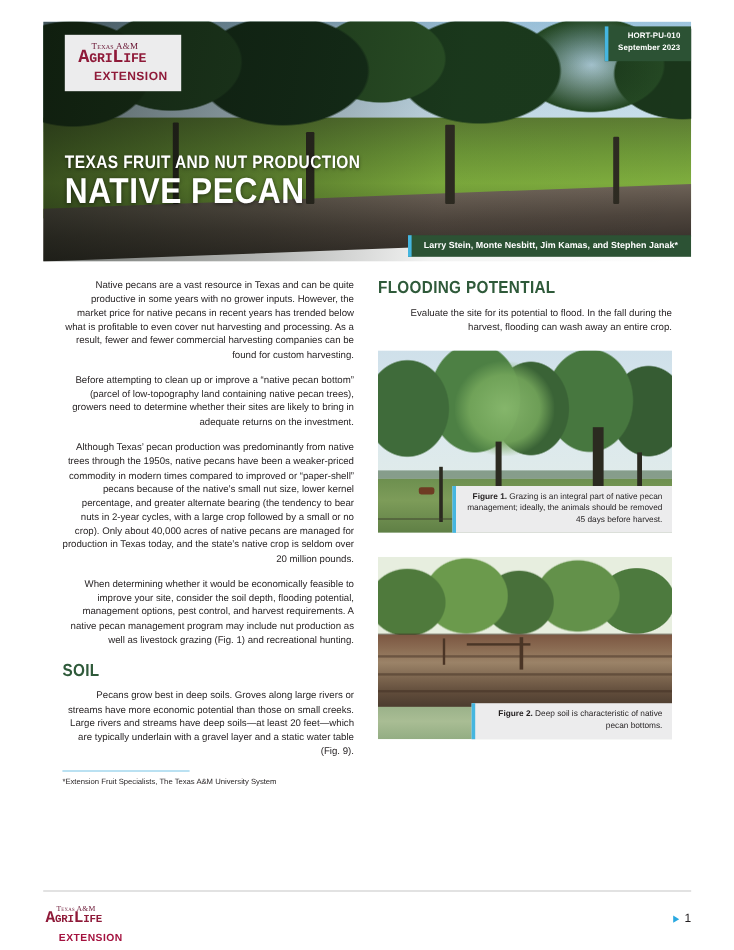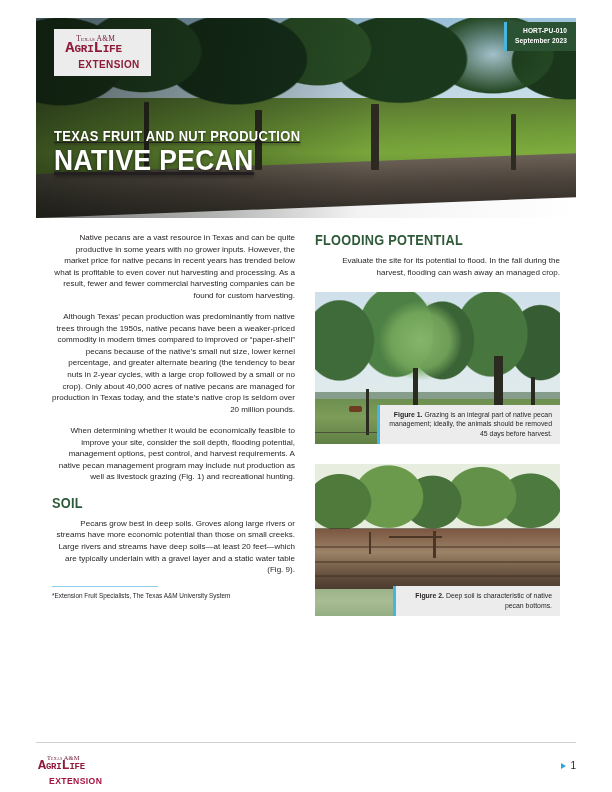--- a/index.html
+++ b/index.html
@@ -91,21 +91,21 @@
   .pub-badge {
     position: absolute; right: 0; top: 4px;
     background: #2c5234; color: #ffffff;
     border-left: 3px solid #45b6e0;
     padding: 4px 9px 5px 8px;
     text-align: right;
     font-size: 6.6px; line-height: 1.5; font-weight: 700;
     letter-spacing: .1px;
   }
 
-  .hero-titles { position: absolute; left: 18px; bottom: 42px; text-decoration: underline; }
+  .hero-titles { position: absolute; left: 18px; bottom: 42px; }
   .kicker {
     font-family: "Liberation Sans Narrow", "Liberation Sans", sans-serif;
     font-weight: 700; font-size: 15px; color: #ffffff;
     letter-spacing: .4px; transform: scaleX(.86); transform-origin: left center;
     text-shadow: 0 1px 3px rgba(0,0,0,.55);
   }
   .maintitle {
     font-family: "Liberation Sans Narrow", "Liberation Sans", sans-serif;
     font-weight: 700; font-size: 30px; color: #ffffff;
     letter-spacing: .5px; line-height: 1.02; margin-top: 1px;
@@ -255,35 +255,37 @@
   <div class="pub-badge">
     <div>HORT-PU-010</div>
     <div>September 2023</div>
   </div>
 
   <div class="hero-titles">
     <div class="kicker">TEXAS FRUIT AND NUT PRODUCTION</div>
     <div class="maintitle">NATIVE PECAN</div>
   </div>
 
+  <div class="byline">Larry Stein, Monte Nesbitt, Jim Kamas, and Stephen Janak*</div>
 </div>
 
 <div class="col-left">
   <p class="body">Native pecans are a vast resource in Texas and can be quite productive in some years with no grower inputs. However, the market price for native pecans in recent years has trended below what is profitable to even cover nut harvesting and processing. As a result, fewer and fewer commercial harvesting companies can be found for custom harvesting.</p>
+  <p class="body">Before attempting to clean up or improve a “native pecan bottom” (parcel of low-topography land containing native pecan trees), growers need to determine whether their sites are likely to bring in adequate returns on the investment.</p>
   <p class="body">Although Texas’ pecan production was predominantly from native trees through the 1950s, native pecans have been a weaker-priced commodity in modern times compared to improved or “paper-shell” pecans because of the native’s small nut size, lower kernel percentage, and greater alternate bearing (the tendency to bear nuts in 2-year cycles, with a large crop followed by a small or no crop). Only about 40,000 acres of native pecans are managed for production in Texas today, and the state’s native crop is seldom over 20 million pounds.</p>
   <p class="body">When determining whether it would be economically feasible to improve your site, consider the soil depth, flooding potential, management options, pest control, and harvest requirements. A native pecan management program may include nut production as well as livestock grazing (Fig. 1) and recreational hunting.</p>
   <h2 class="sect">SOIL</h2>
   <p class="body">Pecans grow best in deep soils. Groves along large rivers or streams have more economic potential than those on small creeks. Large rivers and streams have deep soils—at least 20 feet—which are typically underlain with a gravel layer and a static water table (Fig. 9).</p>
   <div class="footnote-rule"></div>
   <div class="footnote">*Extension Fruit Specialists, The Texas A&amp;M University System</div>
 </div>
 
 <div class="col-right">
   <h2 class="sect">FLOODING POTENTIAL</h2>
-  <p class="body" style="margin-bottom:14px;">Evaluate the site for its potential to flood. In the fall during the harvest, flooding can wash away an managed crop.</p>
+  <p class="body" style="margin-bottom:14px;">Evaluate the site for its potential to flood. In the fall during the harvest, flooding can wash away an entire crop.</p>
 
   <div class="figure">
     <div class="fig-photo">
       <div class="f1-sky"></div>
       <div class="f1-bg-trees"></div>
       <div class="f1-light"></div>
       <div class="f1-field"></div>
       <div class="f1-midline"></div>
       <div class="f1-trunk" style="left:40%;width:5px;height:44%;"></div>
       <div class="f1-trunk" style="left:73%;width:9px;height:52%;"></div>

